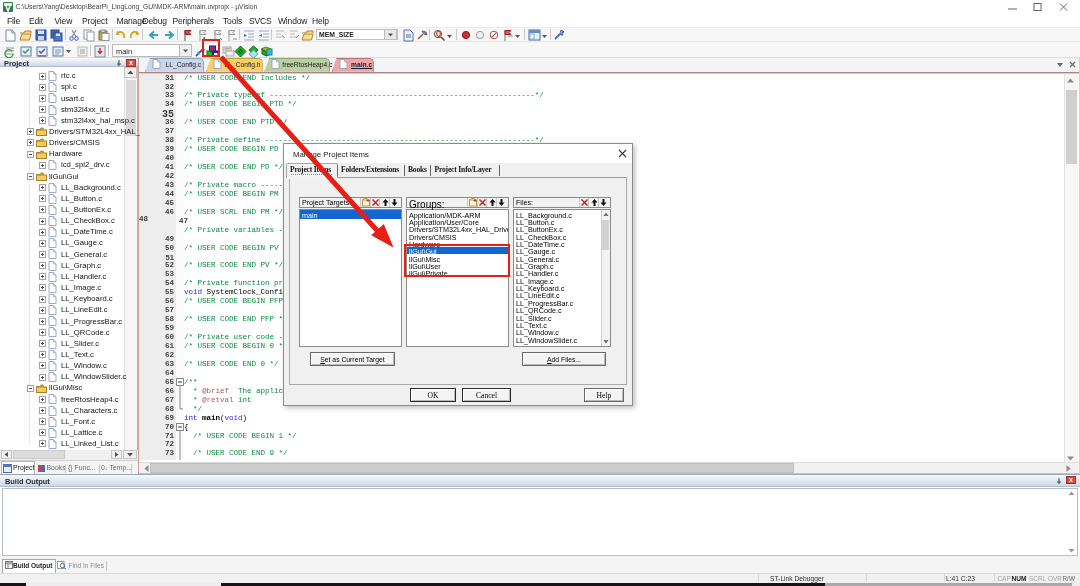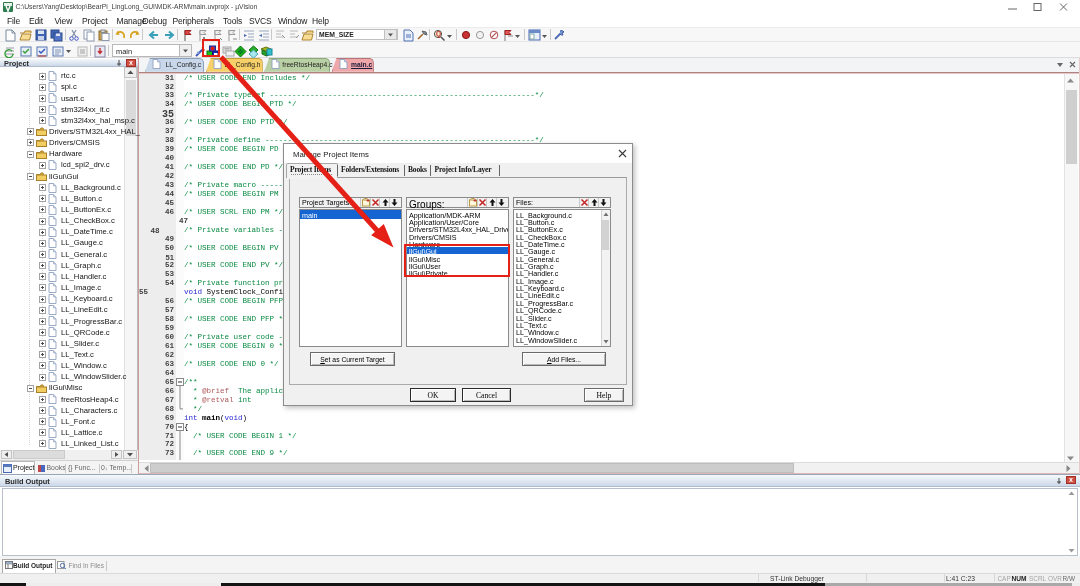--- a/index.html
+++ b/index.html
@@ -579,32 +579,32 @@
 <div class="cl" style="top:163.0px"><span class="g">/* USER CODE END PD */</span></div>
 <div style="position:absolute;left:139px;top:171.9px;width:35px;text-align:right;font-family:'Liberation Mono',monospace;font-size:7.6px;font-weight:bold;color:#3f3f3f">42</div>
 <div style="position:absolute;left:139px;top:180.9px;width:35px;text-align:right;font-family:'Liberation Mono',monospace;font-size:7.6px;font-weight:bold;color:#3f3f3f">43</div>
 <div class="cl" style="top:180.9px"><span class="g">/* Private macro -------------------------------------------------------------*/</span></div>
 <div style="position:absolute;left:139px;top:189.8px;width:35px;text-align:right;font-family:'Liberation Mono',monospace;font-size:7.6px;font-weight:bold;color:#3f3f3f">44</div>
 <div class="cl" style="top:189.8px"><span class="g">/* USER CODE BEGIN PM */</span></div>
 <div style="position:absolute;left:139px;top:198.8px;width:35px;text-align:right;font-family:'Liberation Mono',monospace;font-size:7.6px;font-weight:bold;color:#3f3f3f">45</div>
 <div style="position:absolute;left:139px;top:207.8px;width:35px;text-align:right;font-family:'Liberation Mono',monospace;font-size:7.6px;font-weight:bold;color:#3f3f3f">46</div>
 <div class="cl" style="top:207.8px"><span class="g">/* USER SCRL END PM */</span></div>
 <div style="position:absolute;left:153px;top:216.7px;width:35px;text-align:right;font-family:'Liberation Mono',monospace;font-size:7.6px;font-weight:bold;color:#3f3f3f">47</div>
-<div style="position:absolute;left:139px;top:227px;width:32px;text-align:center;font-family:'Liberation Mono',monospace;font-size:7.6px;font-weight:bold;color:#3f3f3f">48</div>
+<div style="position:absolute;left:139px;top:215px;width:32px;text-align:left;font-family:'Liberation Mono',monospace;font-size:7.6px;font-weight:bold;color:#3f3f3f">48</div>
 <div class="cl" style="top:225.6px"><span class="g">/* Private variables ---------------------------------------------------------*/</span></div>
 <div style="position:absolute;left:139px;top:234.6px;width:35px;text-align:right;font-family:'Liberation Mono',monospace;font-size:7.6px;font-weight:bold;color:#3f3f3f">49</div>
 <div style="position:absolute;left:139px;top:243.5px;width:35px;text-align:right;font-family:'Liberation Mono',monospace;font-size:7.6px;font-weight:bold;color:#3f3f3f">50</div>
 <div class="cl" style="top:243.5px"><span class="g">/* USER CODE BEGIN PV */</span></div>
 <div style="position:absolute;left:139px;top:252.5px;width:35px;text-align:right;font-family:Liberation Sans, sans-serif;font-size:7.6px;font-weight:bold;color:#3f3f3f">51</div>
 <div style="position:absolute;left:139px;top:261.4px;width:35px;text-align:right;font-family:'Liberation Mono',monospace;font-size:7.6px;font-weight:bold;color:#3f3f3f">52</div>
 <div class="cl" style="top:261.4px"><span class="g">/* USER CODE END PV */</span></div>
 <div style="position:absolute;left:139px;top:270.4px;width:35px;text-align:right;font-family:'Liberation Mono',monospace;font-size:7.6px;font-weight:bold;color:#3f3f3f">53</div>
 <div style="position:absolute;left:139px;top:279.3px;width:35px;text-align:right;font-family:'Liberation Mono',monospace;font-size:7.6px;font-weight:bold;color:#3f3f3f">54</div>
 <div class="cl" style="top:279.3px"><span class="g">/* Private function prototypes -----------------------------------------------*/</span></div>
-<div style="position:absolute;left:139px;top:288.3px;width:35px;font-family:'Liberation Mono',monospace;font-size:7.6px;font-weight:bold;color:#3f3f3f">55</div>
+<div style="position:absolute;left:139px;top:288.3px;width:35px;text-align:right;font-family:'Liberation Mono',monospace;font-size:7.6px;font-weight:bold;color:#3f3f3f">55</div>
 <div class="cl" style="top:288.3px"><span class="k">void</span> SystemClock_Config(<span class="k">void</span>);</div>
 <div style="position:absolute;left:139px;top:297.2px;width:35px;text-align:right;font-family:'Liberation Mono',monospace;font-size:7.6px;font-weight:bold;color:#3f3f3f">56</div>
 <div class="cl" style="top:297.2px"><span class="g">/* USER CODE BEGIN PFP */</span></div>
 <div style="position:absolute;left:139px;top:306.2px;width:35px;text-align:right;font-family:'Liberation Mono',monospace;font-size:7.6px;font-weight:bold;color:#3f3f3f">57</div>
 <div style="position:absolute;left:139px;top:315.1px;width:35px;text-align:right;font-family:'Liberation Mono',monospace;font-size:7.6px;font-weight:bold;color:#3f3f3f">58</div>
 <div class="cl" style="top:315.1px"><span class="g">/* USER CODE END PFP */</span></div>
 <div style="position:absolute;left:139px;top:324.1px;width:35px;text-align:right;font-family:'Liberation Mono',monospace;font-size:7.6px;font-weight:bold;color:#3f3f3f">59</div>
 <div style="position:absolute;left:139px;top:333.0px;width:35px;text-align:right;font-family:'Liberation Mono',monospace;font-size:7.6px;font-weight:bold;color:#3f3f3f">60</div>
 <div class="cl" style="top:333.0px"><span class="g">/* Private user code ---------------------------------------------------------*/</span></div>
 <div style="position:absolute;left:139px;top:342.0px;width:35px;text-align:right;font-family:'Liberation Mono',monospace;font-size:7.6px;font-weight:bold;color:#3f3f3f">61</div>

